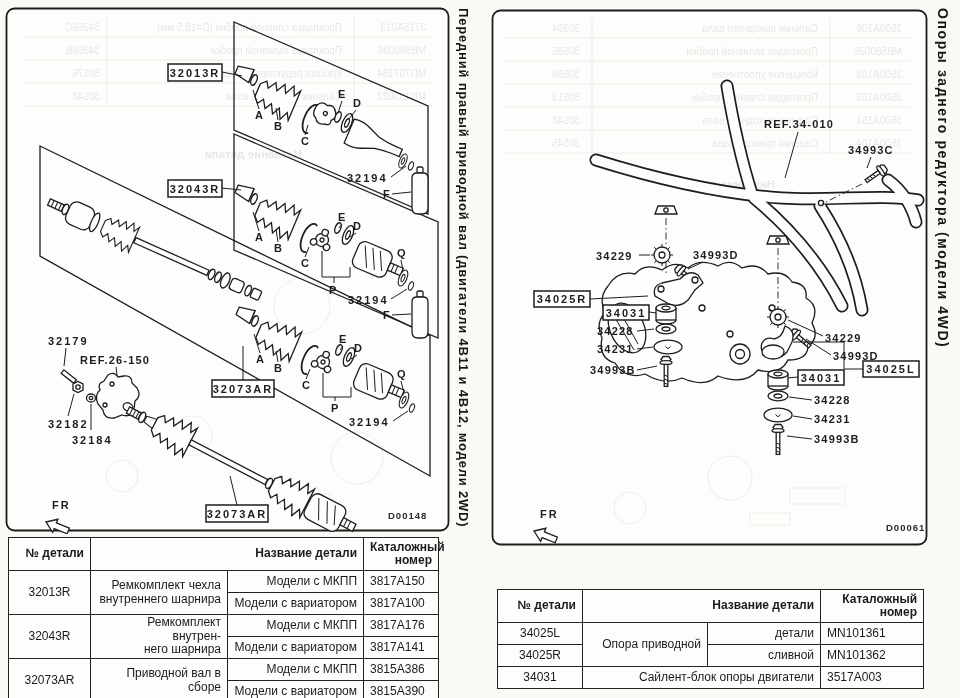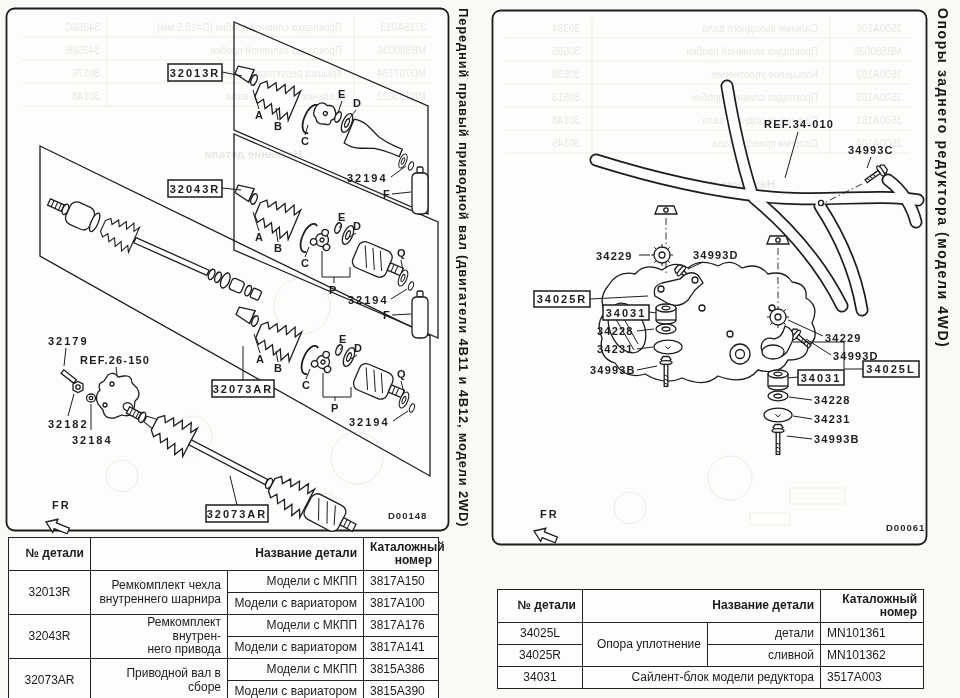--- a/index.html
+++ b/index.html
@@ -340,21 +340,21 @@
           <td class="vc">Модели с МКПП</td>
           <td class="cc">3817A150</td>
         </tr>
         <tr>
           <td class="vc">Модели с вариатором</td>
           <td class="cc">3817A100</td>
         </tr>
         <tr>
           <td class="pc" rowspan="2">32043R</td>
           <td class="nc" rowspan="2">Ремкомплект внутрен-
-него привода</td>
+него шарнира</td>
           <td class="vc">Модели с МКПП</td>
           <td class="cc">3817A176</td>
         </tr>
         <tr>
           <td class="vc">Модели с вариатором</td>
           <td class="cc">3817A141</td>
         </tr>
         <tr>
           <td class="pc" rowspan="2">32073AR</td>
           <td class="nc" rowspan="2">Приводной вал в сборе</td>
@@ -576,30 +576,30 @@
       <thead>
         <tr>
           <th>№ детали</th>
           <th colspan="2">Название детали</th>
           <th>Каталожный номер</th>
         </tr>
       </thead>
       <tbody>
         <tr>
           <td class="pc">34025L</td>
-          <td class="nc" rowspan="2">Опора уплотнение</td>
+          <td class="nc" rowspan="2">Опора приводной</td>
           <td class="vc">детали</td>
           <td class="cc">MN101361</td>
         </tr>
         <tr>
           <td class="pc">34025R</td>
           <td class="vc">сливной</td>
           <td class="cc">MN101362</td>
         </tr>
         <tr>
           <td class="pc">34031</td>
-          <td class="nc" colspan="2">Сайлент-блок модели редуктора</td>
+          <td class="nc" colspan="2">Сайлент-блок опоры двигатели</td>
           <td class="cc">3517A003</td>
         </tr>
       </tbody>
     </table>
   </div>
 </div>
 
 </body></html>

